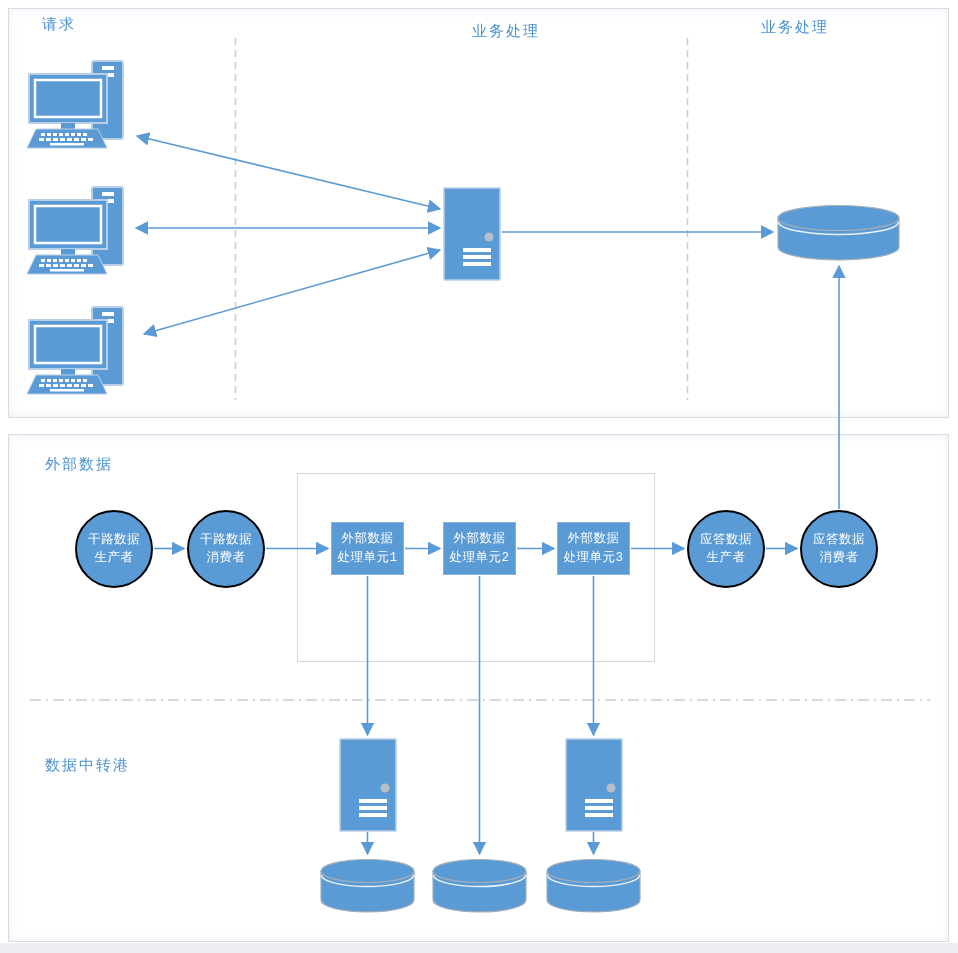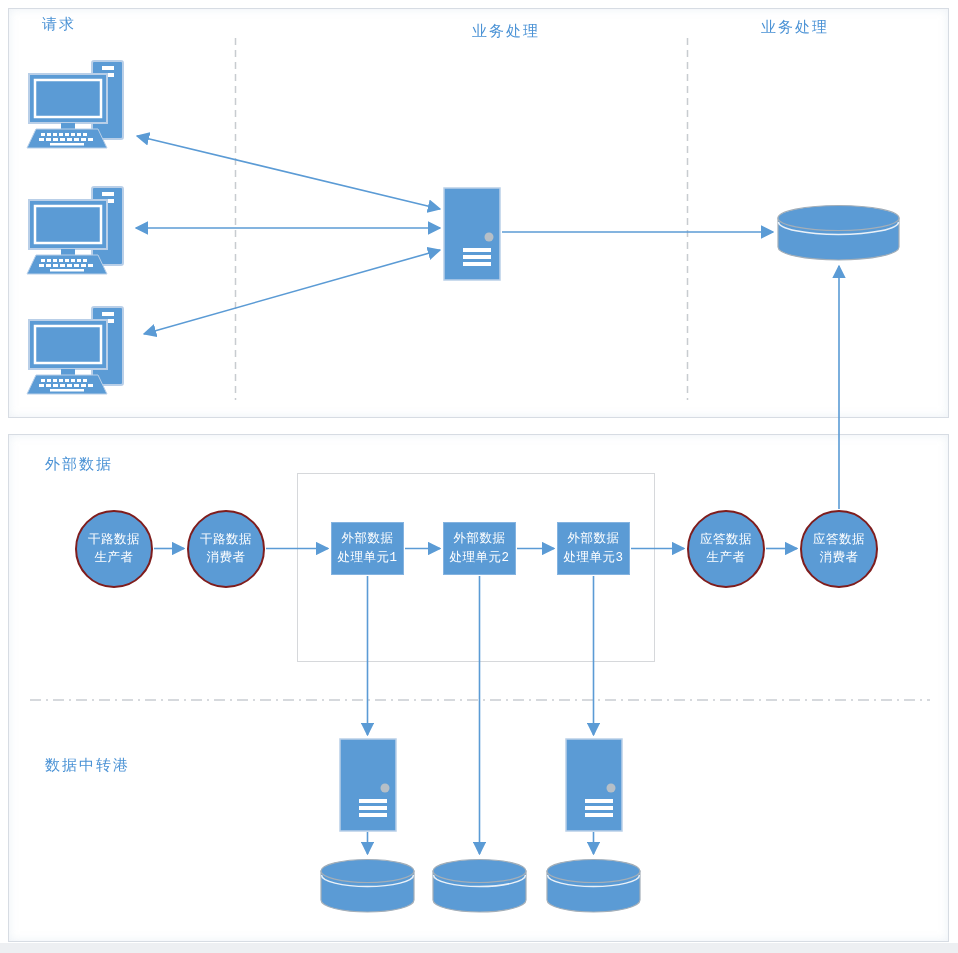--- a/index.html
+++ b/index.html
@@ -10,21 +10,21 @@
   #top-box{left:8px;top:8px;width:941px;height:410px;}
   #bottom-box{left:8px;top:434px;width:941px;height:508px;}
   #group-box{position:absolute;left:297px;top:473px;width:358px;height:189px;
              border:1px solid #d6d8db;background:transparent;box-sizing:border-box;z-index:2;}
   .lane-label{position:absolute;color:#4a92d5;font-size:15px;letter-spacing:2px;z-index:5;white-space:nowrap;}
   #overlay{position:absolute;left:0;top:0;z-index:3;pointer-events:none;}
   .icon{position:absolute;z-index:4;}
   .node{position:absolute;z-index:4;background:#5b9bd5;color:#ffffff;display:flex;
         align-items:center;justify-content:center;text-align:center;box-sizing:border-box;}
   .node span{white-space:pre-line;font-size:12.5px;line-height:1.45;letter-spacing:.5px;}
-  .circle{width:78px;height:78px;border-radius:50%;border:2px solid #7f1d1d;}
+  .circle{width:78px;height:78px;border-radius:50%;border:2px solid #000000;}
   .rect{width:73px;height:53px;border:1.5px solid #84b3e0;}
   #footer-strip{position:absolute;left:0;top:943px;width:958px;height:10px;background:#edeff2;z-index:0;}
 </style>
 </head>
 <body>
 
 <div id="canvas">
 
   <div id="footer-strip"></div>
 

